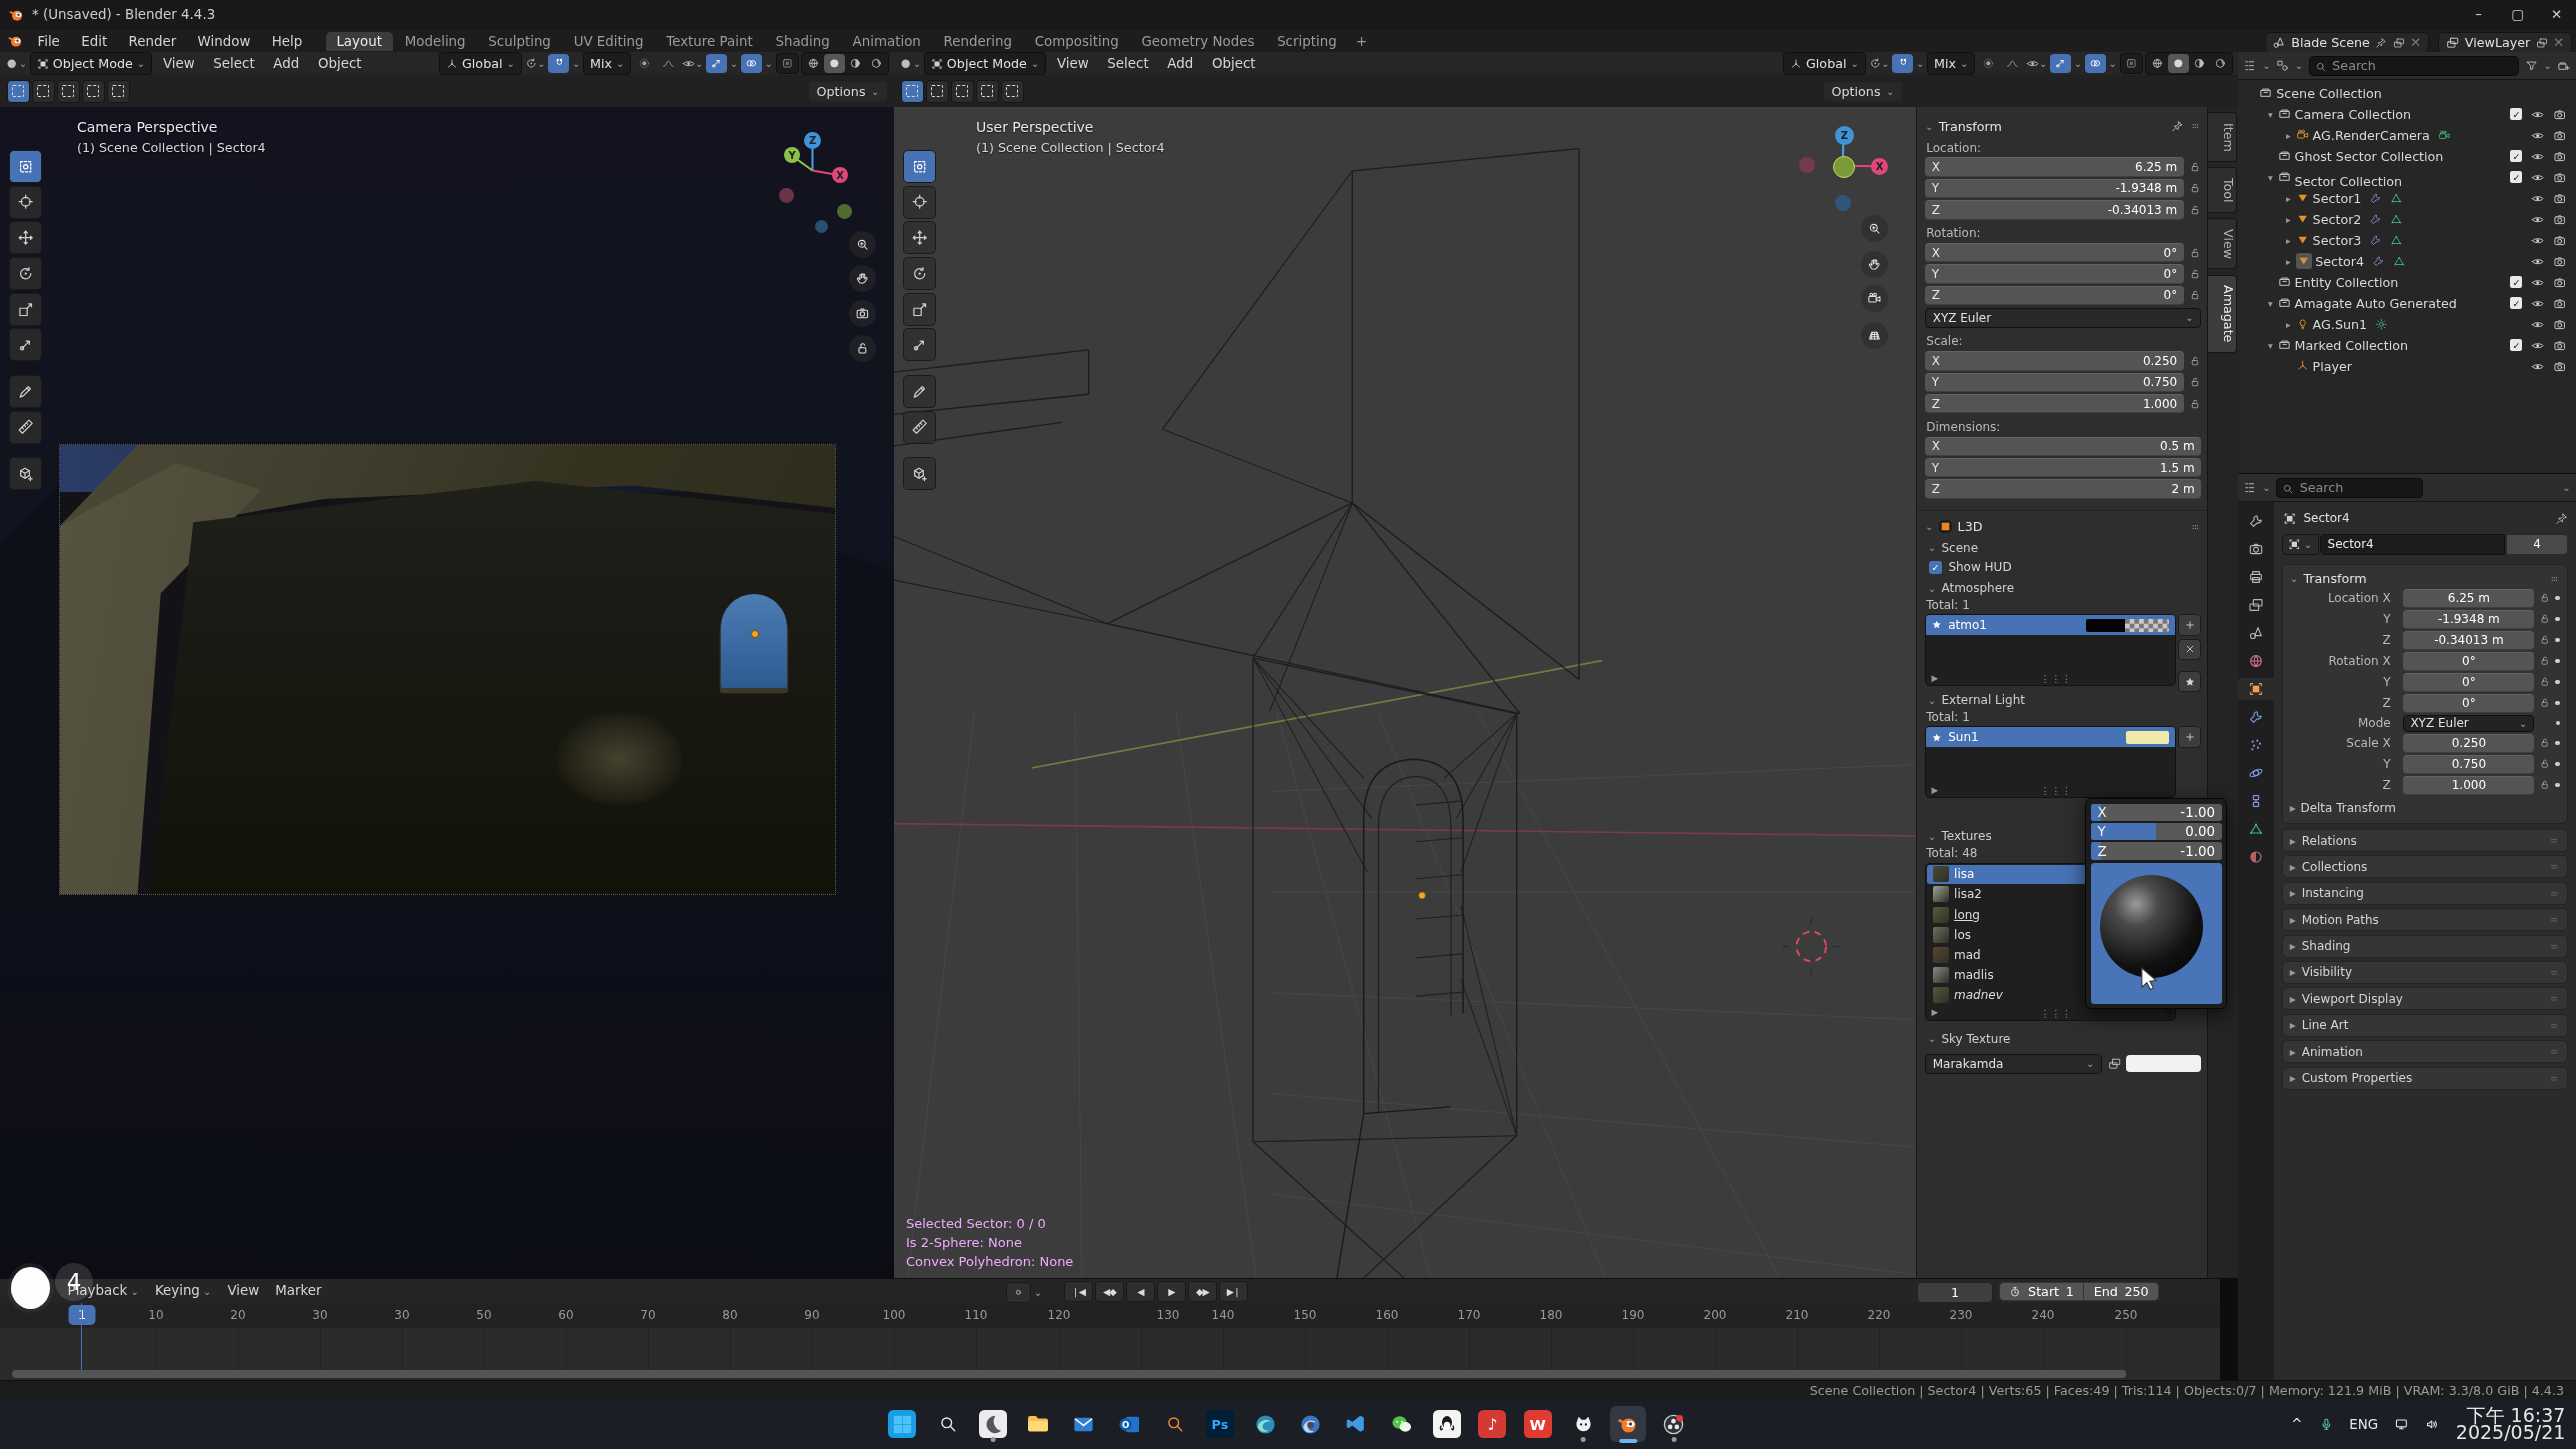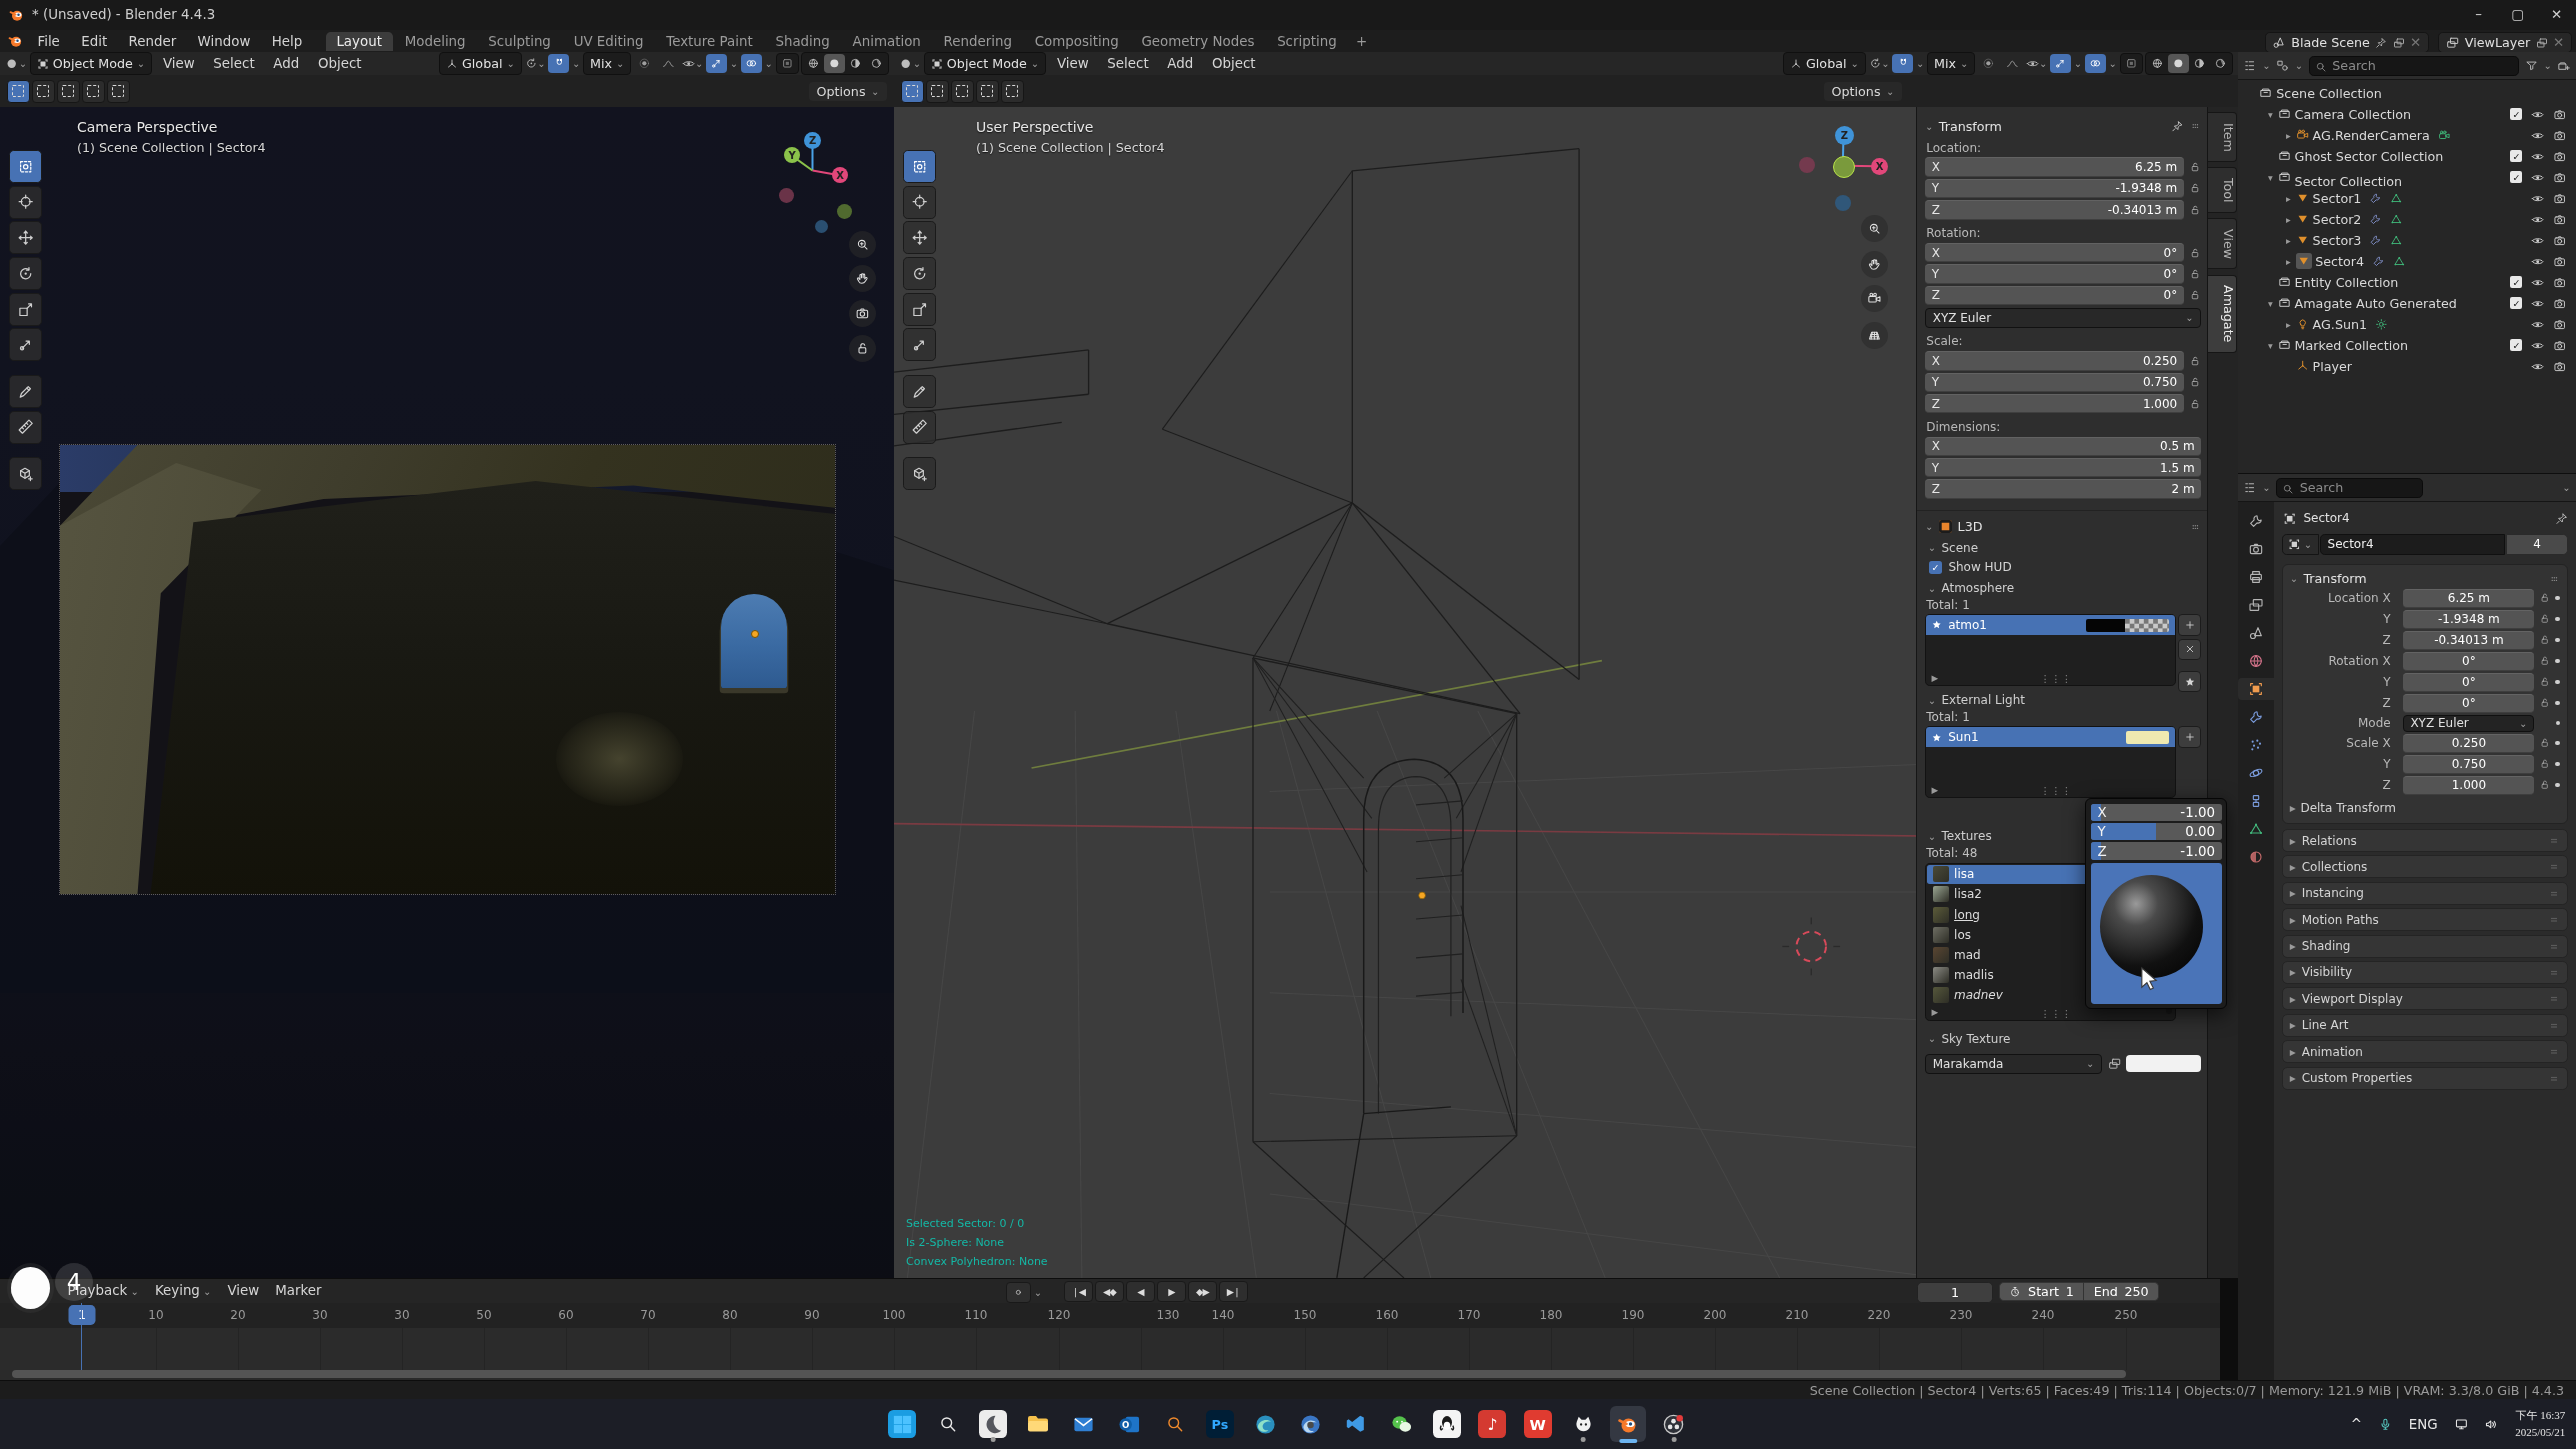--- a/index.html
+++ b/index.html
@@ -42,21 +42,21 @@
   .canvasA{background:linear-gradient(180deg,#171a28 0%,#151829 46%,#121420 74%,#0e1018 100%);}
   .canvasB{background:#3c3c3c;}
   .vpoverlay{position:absolute;color:#e8e8e8;font-size:14px;text-shadow:0 0.7px 1.3px rgba(0,0,0,.7);}
   .vpoverlay .sub{font-size:12.7px;color:#d8d8d8;margin-top:4.7px;}
   .toolcol{position:absolute;left:9.4px;top:43px;display:flex;flex-direction:column;gap:2.7px;}
   .toolbtn{width:31px;height:31px;border-radius:4.7px;background:#2e2e2ecc;border:0.7px solid #1a1a1a;display:flex;align-items:center;justify-content:center;}
   .toolbtn.on{background:#4772b4;}
   .toolgap{height:8px;}
   .navball{position:absolute;border-radius:50%;display:flex;align-items:center;justify-content:center;font-size:10px;font-weight:bold;color:#222;}
   .sidebtn{position:absolute;width:27px;height:27px;border-radius:50%;background:#2a2a2a99;display:flex;align-items:center;justify-content:center;}
-  .hudtext{position:absolute;color:#14b8a6;font-size:11px;line-height:19px;}
+  .hudtext{position:absolute;color:#f0abfc;font-size:13px;line-height:19px;}
   
   .npanel{position:absolute;right:30px;top:0;width:292px;bottom:0;background:#2e2e2e;border-left:0.7px solid #161616;padding:8px 6.7px 6.7px 8px;box-sizing:border-box;font-size:12px;overflow:hidden;}
   .nsechead{display:flex;align-items:center;gap:5.4px;color:#e4e4e4;font-size:12.7px;margin:4px 0 2.7px 0;}
   .nsub{color:#cfcfcf;margin:6.7px 0 2.7px 2.7px;display:flex;gap:5.4px;align-items:center;}
   .nlabel{color:#b9b9b9;margin:6.7px 0 2.7px 1.3px;}
   .nrow{display:flex;align-items:center;gap:5.4px;margin:2px 0;}
   .nfield{flex:1;display:flex;align-items:center;height:17.4px;background:#545454;border-radius:4px;padding:0 6.7px;border-top:0.7px solid #626262;border-bottom:0.7px solid #3f3f3f;}
   .nfield .ax{color:#e6e6e6;width:17.4px;}
   .nfield .val{margin-left:auto;color:#fff;}
   .ndrop{display:flex;align-items:center;height:18px;background:#282828;border:0.7px solid #111;border-radius:4px;padding:0 6.7px;color:#e2e2e2;margin:2.7px 0;}
@@ -128,21 +128,21 @@
   
   .statusbar{position:absolute;left:0;top:1380px;width:2576px;height:19.5px;background:#1c1c1c;border-top:0.7px solid #0d0d0d;display:flex;align-items:center;justify-content:flex-end;color:#9a9a9a;font-size:12.7px;}
   .statusbar span{margin-right:12px;}
   .taskbar{position:absolute;left:0;top:1399px;width:2576px;height:50px;background:#1c1e26;display:flex;align-items:center;justify-content:center;gap:9.4px;}
   .tapp{width:36px;height:36px;border-radius:6px;display:flex;align-items:center;justify-content:center;position:relative;}
   .tapp.active{background:#343842;}
   .runpill{position:absolute;bottom:-0.7px;left:50%;transform:translateX(-50%);width:17.4px;height:4px;border-radius:2px;background:#6cb4f0;}
   .rundot{position:absolute;bottom:0px;left:50%;transform:translateX(-50%);width:4.7px;height:4.7px;border-radius:50%;background:#9a9a9a;}
   .appglyph{width:28px;height:28px;border-radius:5.4px;display:flex;align-items:center;justify-content:center;font-weight:bold;}
   .tray{position:absolute;right:10.7px;top:0;height:50px;display:flex;align-items:center;gap:16px;color:#e6e6e6;font-size:13.4px;}
-  .timeblk{text-align:right;font-size:11px;line-height:17.4px;font-family:Liberation Serif, serif;}
+  .timeblk{text-align:right;font-size:19px;line-height:17.4px;}
   
   .camframe{position:absolute;left:59px;top:337px;width:775px;height:449px;border:1.3px dotted rgba(230,230,230,.35);
             box-shadow:0 0 0 1342px rgba(8,9,14,.35);background:#131217;overflow:hidden;}
   .wiresvg{position:absolute;left:0;top:0;}
 </style>
 </head>
 <body>
 
 <div class="titlebar">
   <span id="logo-top" style="margin-left:8px;display:flex;">

